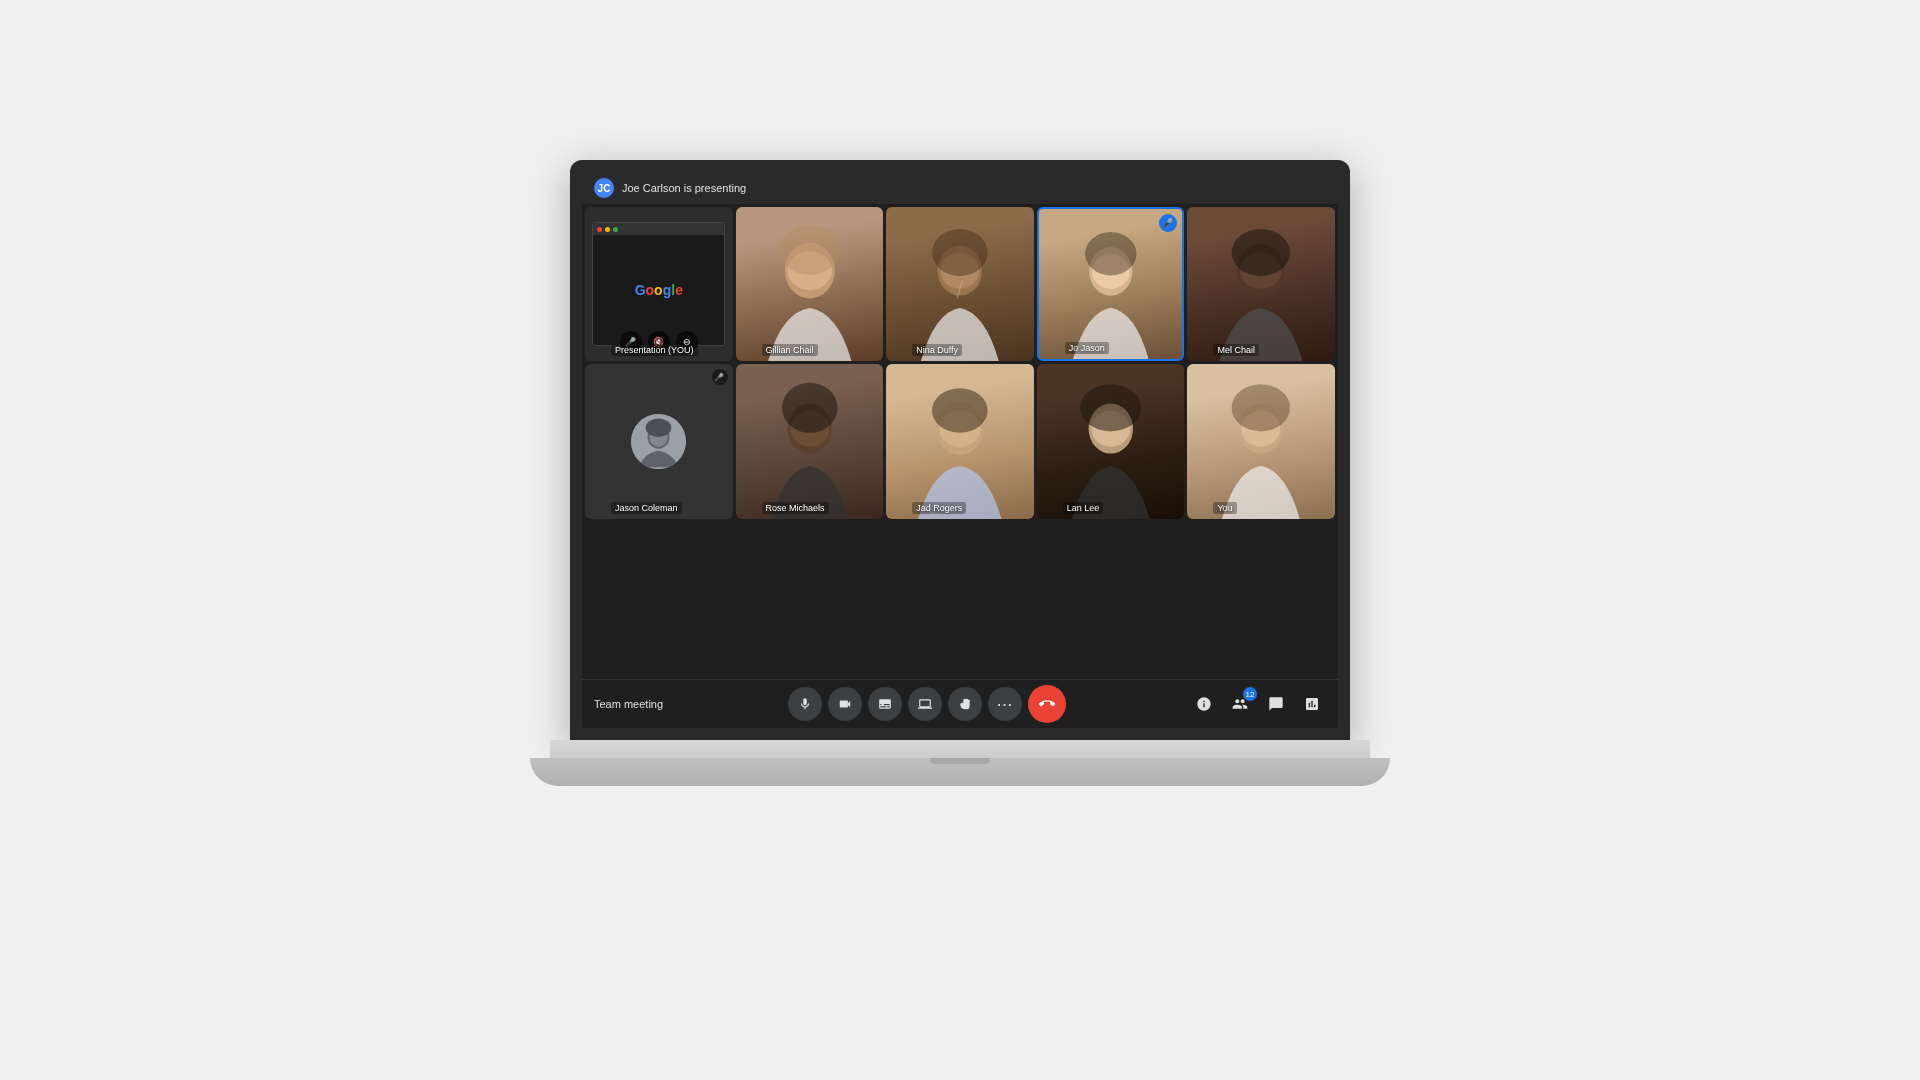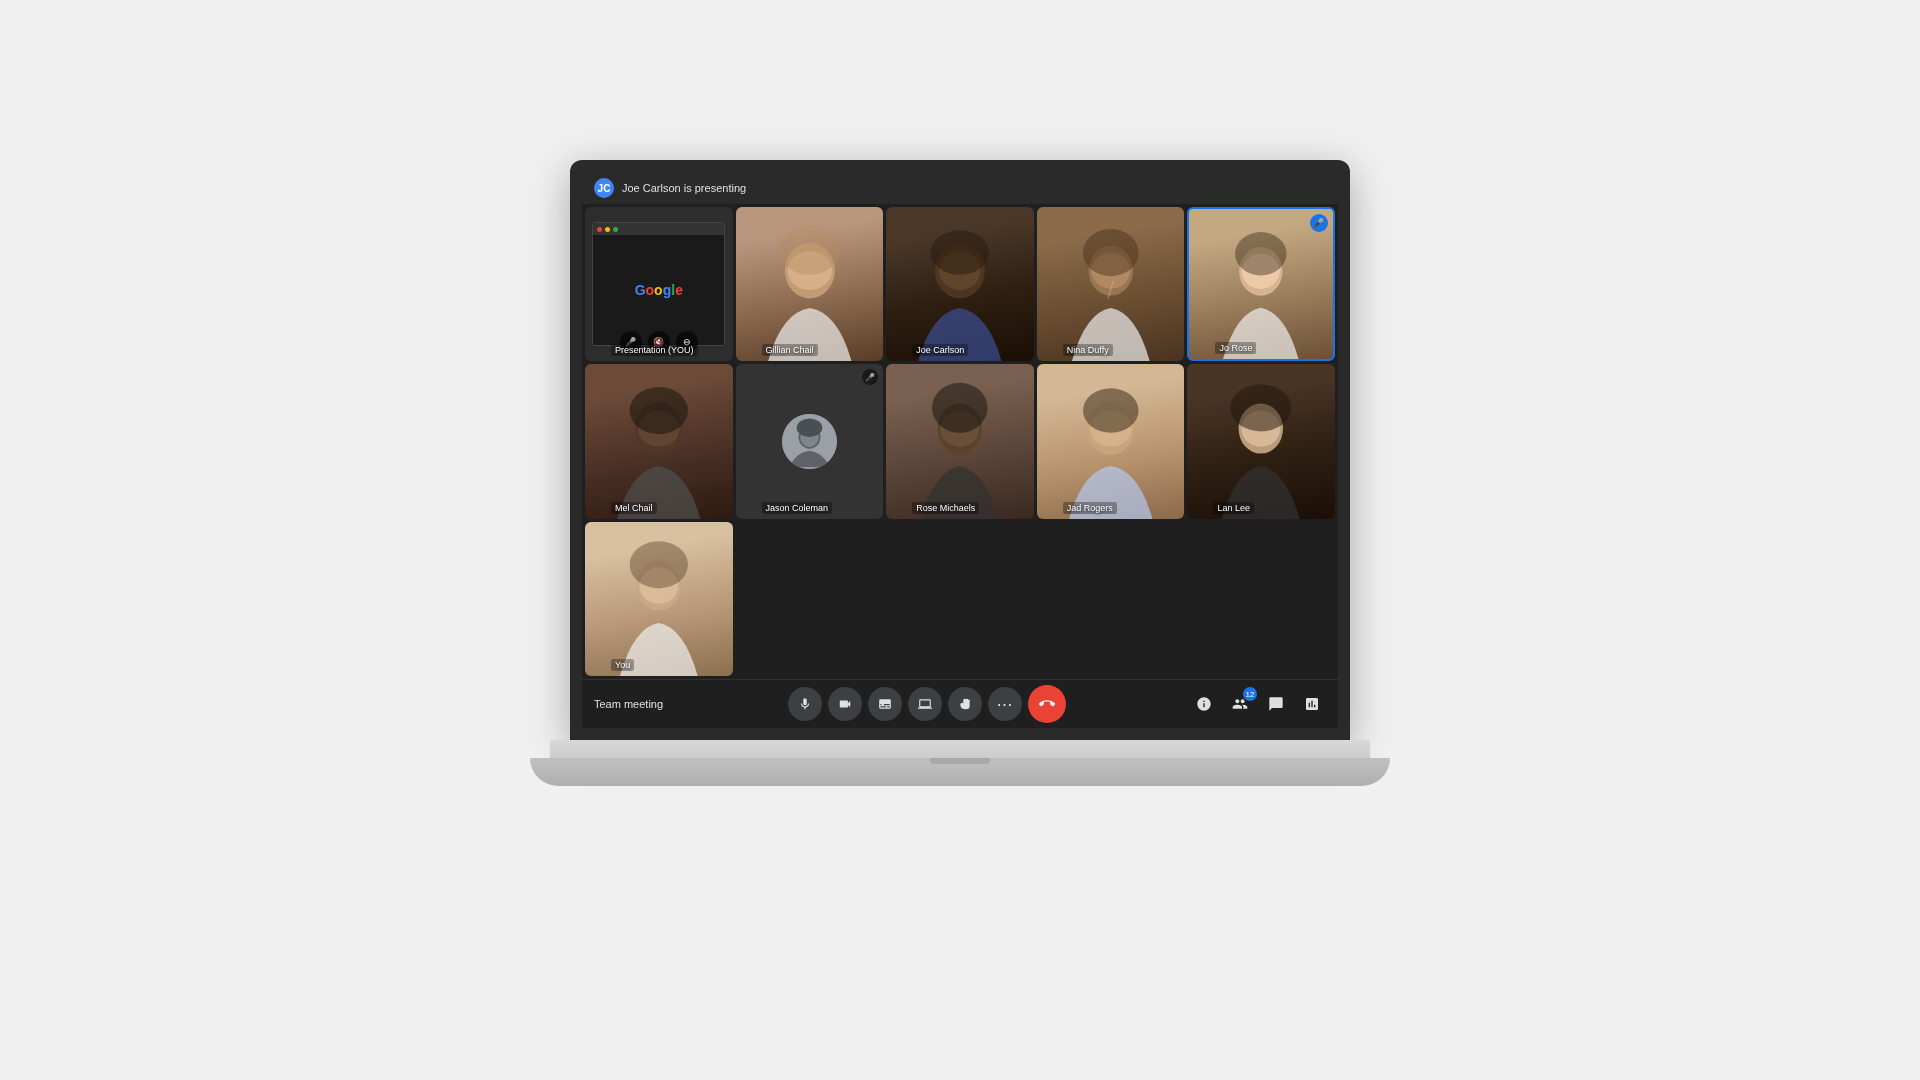--- a/index.html
+++ b/index.html
@@ -398,50 +398,41 @@
           <div class="video-cell person-tile-1">
             <svg viewBox="0 0 100 100" style="position:absolute;bottom:0;width:100%;height:90%">
               <ellipse cx="50" cy="35" rx="18" ry="20" fill="rgba(200,160,120,0.9)"></ellipse>
               <ellipse cx="50" cy="35" rx="16" ry="14" fill="rgba(220,180,140,0.85)"></ellipse>
               <path d="M20 100 Q30 65 50 62 Q70 65 80 100" fill="rgba(240,240,240,0.7)"></path>
               <ellipse cx="50" cy="20" rx="22" ry="18" fill="rgba(180,140,100,0.4)"></ellipse>
             </svg>
             <span class="participant-name">Gillian Chail</span>
           </div>
 
-          <div class="video-cell person-tile-2">
-            <svg viewBox="0 0 100 100" style="position:absolute;bottom:0;width:100%;height:90%">
-              <ellipse cx="50" cy="35" rx="18" ry="20" fill="rgba(80,55,35,0.9)"></ellipse>
-              <ellipse cx="50" cy="35" rx="15" ry="14" fill="rgba(100,70,45,0.85)"></ellipse>
-              <path d="M20 100 Q30 65 50 62 Q70 65 80 100" fill="rgba(60,80,150,0.7)"></path>
-              <ellipse cx="50" cy="22" rx="21" ry="16" fill="rgba(40,25,15,0.5)"></ellipse>
-            </svg>
-            <span class="participant-name">Joe Carlson</span>
-          </div>
 
           <div class="video-cell person-tile-3">
             <svg viewBox="0 0 100 100" style="position:absolute;bottom:0;width:100%;height:90%">
               <ellipse cx="50" cy="35" rx="16" ry="18" fill="rgba(160,120,85,0.9)"></ellipse>
               <ellipse cx="50" cy="35" rx="14" ry="13" fill="rgba(180,140,100,0.85)"></ellipse>
               <path d="M22 100 Q32 65 50 62 Q68 65 78 100" fill="rgba(240,240,240,0.7)"></path>
               <ellipse cx="50" cy="22" rx="20" ry="17" fill="rgba(60,40,20,0.4)"></ellipse>
               <line x1="52" y1="42" x2="48" y2="55" stroke="rgba(200,180,160,0.5)" strokewidth="1"></line>
             </svg>
             <span class="participant-name">Nina Duffy</span>
           </div>
 
           <div class="video-cell person-tile-4 active-speaker">
             <svg viewBox="0 0 100 100" style="position:absolute;bottom:0;width:100%;height:90%">
               <ellipse cx="50" cy="35" rx="16" ry="18" fill="rgba(220,185,150,0.9)"></ellipse>
               <ellipse cx="50" cy="35" rx="14" ry="13" fill="rgba(240,205,170,0.85)"></ellipse>
               <path d="M22 100 Q32 65 50 62 Q68 65 78 100" fill="rgba(240,240,240,0.7)"></path>
               <ellipse cx="50" cy="22" rx="19" ry="16" fill="rgba(40,30,15,0.4)"></ellipse>
             </svg>
             <div class="speaking-indicator">🎤</div>
-            <span class="participant-name">Jo Rose</span>
+            <span class="participant-name">Jo Jason</span>
           </div>
 
           <div class="video-cell person-tile-5">
             <svg viewBox="0 0 100 100" style="position:absolute;bottom:0;width:100%;height:90%">
               <ellipse cx="50" cy="35" rx="17" ry="19" fill="rgba(80,55,40,0.9)"></ellipse>
               <ellipse cx="50" cy="35" rx="15" ry="13" fill="rgba(100,70,50,0.85)"></ellipse>
               <path d="M20 100 Q30 65 50 62 Q70 65 80 100" fill="rgba(80,80,80,0.7)"></path>
               <ellipse cx="50" cy="22" rx="21" ry="17" fill="rgba(20,15,10,0.5)"></ellipse>
             </svg>
             <span class="participant-name">Mel Chail</span>

